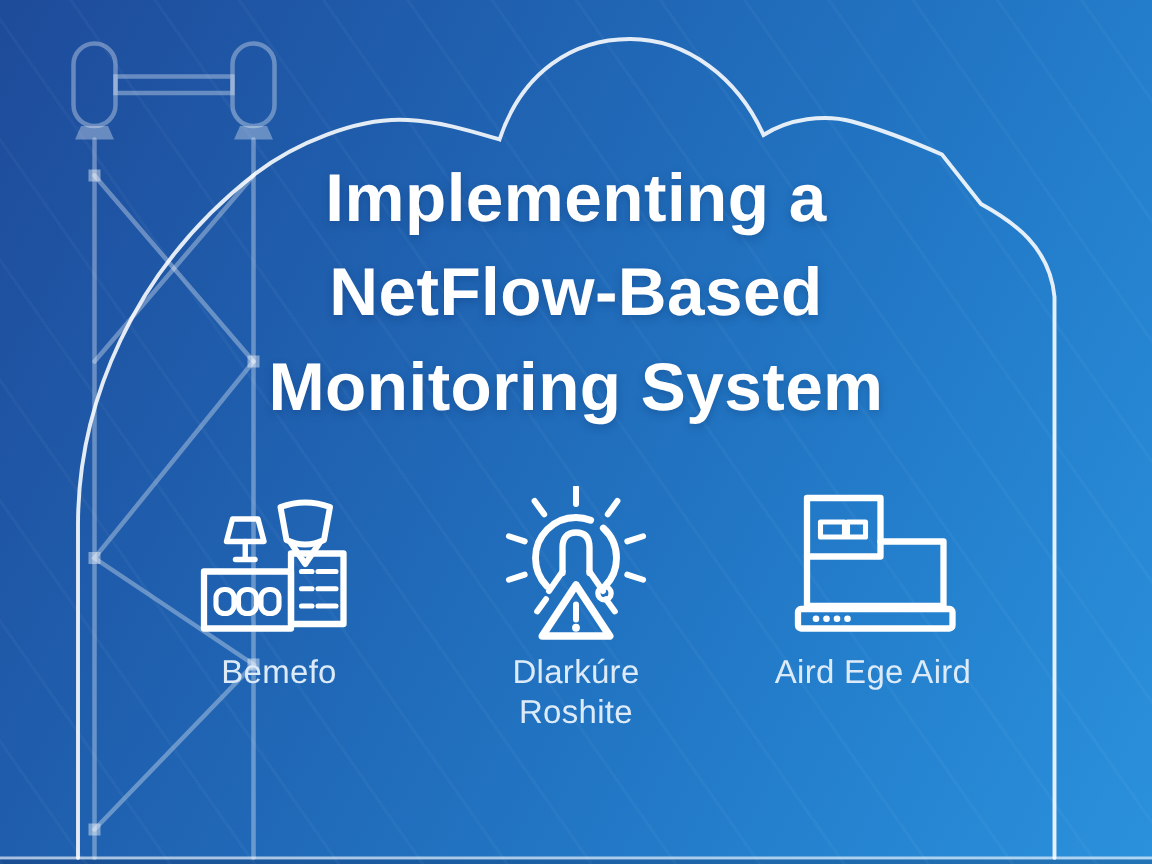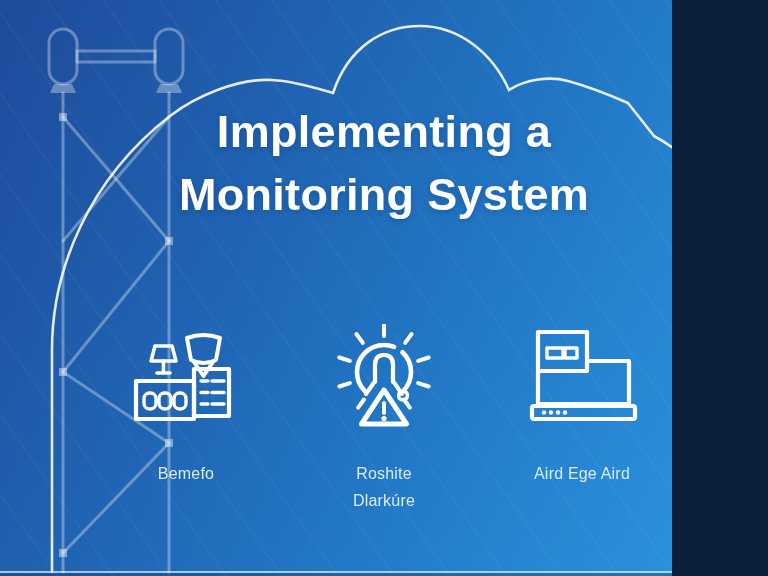--- a/index.html
+++ b/index.html
@@ -1,18 +1,18 @@
 <!DOCTYPE html>
 <html><head>
 <meta charset="utf-8">
 <style>
   html,body{margin:0;padding:0;background:#0b1e3c;}
   .canvas{
     position:relative;
-    width:672px;height:576px;
+    width:768px;height:576px;
     overflow:hidden;
     font-family:"Liberation Sans", sans-serif;
     background:linear-gradient(118deg,#1e4b9a 0%,#1f5fae 30%,#2173c1 58%,#2583d0 80%,#2b91dc 100%);
   }
   .canvas::after{
     content:"";
     position:absolute;inset:0;
     background:repeating-linear-gradient(55deg,rgba(255,255,255,0.03) 0 2px,rgba(255,255,255,0) 2px 46px);
     pointer-events:none;
   }
@@ -24,22 +24,22 @@
     text-shadow:0 2px 6px rgba(10,40,90,0.28);
     z-index:3;
   }
   .features{
     position:absolute;top:324px;left:87px;width:594px;
     display:flex;z-index:3;
   }
   .feature{width:198px;display:flex;flex-direction:column;align-items:center;}
   .feature svg{display:block;}
   .flabel{
-    margin-top:26px;text-align:center;
-    color:#ddebf8;font-size:16px;line-height:27px;font-weight:400;
+    text-align:center;
+    color:#ddebf8;font-size:22px;line-height:27px;font-weight:400;
     letter-spacing:.2px;
   }
 </style>
 </head>
 <body>
 
 <div class="canvas">
 
   <svg class="decor" width="768" height="576" viewBox="0 0 768 576">
 
@@ -76,20 +76,21 @@
                C676 148 700 165 703 198
                L703 572"></path>
     </g>
 
     <line x1="0" y1="572" x2="768" y2="572" stroke="rgba(255,255,255,0.62)" stroke-width="2"></line>
     <rect x="0" y="573" width="768" height="3" fill="rgba(10,30,70,0.25)"></rect>
   </svg>
 
   <div class="title">
     <div>Implementing a</div>
+    <div>NetFlow-Based</div>
     <div>Monitoring System</div>
   </div>
 
   <div class="features">
 
     <div class="feature">
       <svg width="120" height="110" viewBox="0 0 120 110" stroke="#ffffff" fill="none" stroke-linecap="round" stroke-linejoin="round">
 
         <g stroke-width="3.6">
           <path d="M29 22 L46 22 L50 37 L25 37 Z"></path>
@@ -144,22 +145,22 @@
         <path d="M51 58 V41 Q51 31 60 31 Q69 31 69 41 V58" stroke-width="4.2"></path>
         <path d="M51 57 L42 70" stroke-width="4"></path>
         <path d="M69 57 L78 70" stroke-width="4"></path>
         <circle cx="79" cy="71.5" r="4.4" stroke-width="3.6"></circle>
 
         <path d="M60 66 L82.5 100 L37.5 100 Z" stroke-width="5"></path>
         <path d="M60 79 V89" stroke-width="4"></path>
         <circle cx="60" cy="94.5" r="2.6" fill="#ffffff" stroke="none"></circle>
       </svg>
       <div class="flabel">
+        <div>Dlarkúre</div>
         <div>Roshite</div>
-        <div>Dlarkúre</div>
       </div>
     </div>
 
     <div class="feature">
       <svg width="120" height="110" viewBox="0 0 120 110" stroke="#ffffff" fill="none" stroke-linecap="round" stroke-linejoin="round">
 
         <rect x="16" y="8" width="49" height="39" stroke-width="4.2"></rect>
         <g stroke-width="3.4">
           <rect x="25" y="24" width="16" height="10"></rect>
           <rect x="43" y="24" width="12" height="10"></rect>

